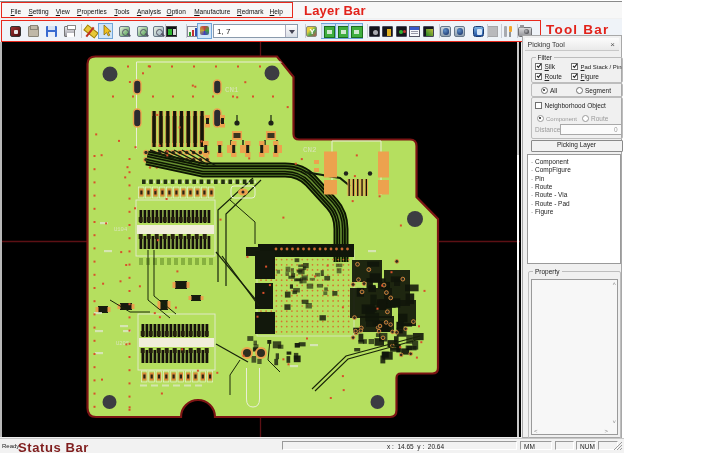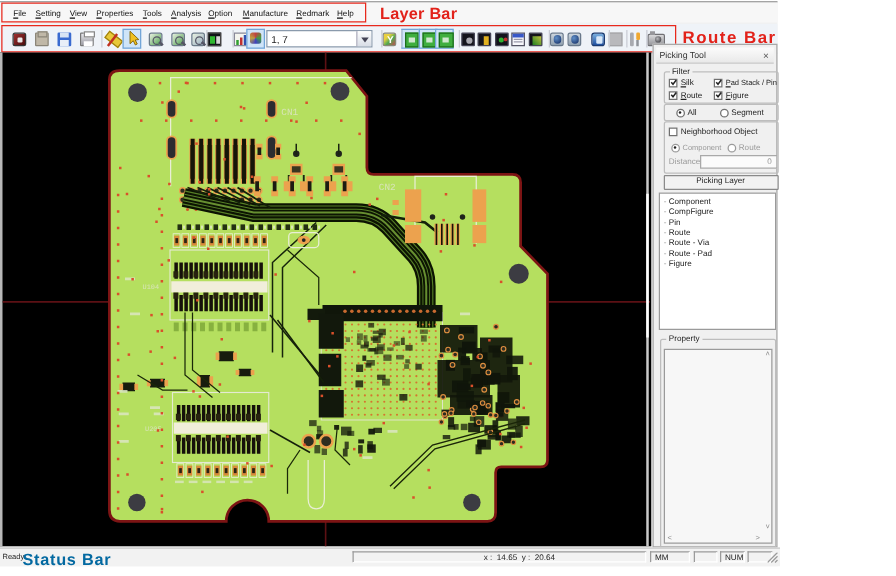--- a/index.html
+++ b/index.html
@@ -137,21 +137,21 @@
 <div style="position:absolute;left:186px;top:5px;width:1px;height:14px;background:#c9ccd4;"></div>
 <div style="position:absolute;left:305px;top:5px;width:1px;height:14px;background:#c9ccd4;"></div>
 <div style="position:absolute;left:320.5px;top:5px;width:1px;height:14px;background:#c9ccd4;"></div>
 <div style="position:absolute;left:366.5px;top:5px;width:1px;height:14px;background:#c9ccd4;"></div>
 <div style="position:absolute;left:438.5px;top:5px;width:1px;height:14px;background:#c9ccd4;"></div>
 <div style="position:absolute;left:486.5px;top:5px;width:1px;height:14px;background:#c9ccd4;"></div>
 <div style="position:absolute;left:500.5px;top:5px;width:1px;height:14px;background:#c9ccd4;"></div>
 <div style="position:absolute;left:516.5px;top:5px;width:1px;height:14px;background:#c9ccd4;"></div>
 </div>
 <div class="abs" style="left:1px;top:20px;width:540px;height:21.5px;border:1.6px solid #e8291c;box-sizing:border-box;"></div>
-<span class="abs" style="left:546px;top:22px;font-size:13.5px;font-weight:bold;letter-spacing:1.2px;color:#e2221a;">Route Bar</span>
+<span class="abs" style="left:546px;top:22px;font-size:13.5px;font-weight:bold;letter-spacing:1.2px;color:#e2221a;">Tool Bar</span>
 
 <div class="abs" style="left:0px;top:42px;width:521px;height:395px;background:#000;border-left:2px solid #b8b8b8;box-sizing:border-box;">
 <svg width="519" height="395" viewBox="2 42 519 395" style="position:absolute;left:0;top:0;">
 <line x1="2" y1="241.5" x2="520" y2="241.5" stroke="#5c1014" stroke-width="1.3"></line>
 <line x1="260.5" y1="42" x2="260.5" y2="438" stroke="#5c1014" stroke-width="1.3"></line>
 <defs>
         <clipPath id="brd">
           <path d="M 87.5 64 Q 87.5 56.5 95.5 56.5 L 277 56.5 L 293.5 77 L 293.5 134 Q 293.5 139.5 299 139.5 L 410 139.5 Q 416.5 139.5 416.5 146 L 416.5 197 L 438 219 L 438 368 Q 438 373.5 432.5 373.5 L 401 373.5 Q 396.5 373.5 396.5 378 L 396.5 410 Q 396.5 417 390 417 L 215 417 A 17 17 0 0 0 181 417 L 96 417 Q 87.5 417 87.5 408 Z"></path>
         </clipPath>
       </defs>
@@ -1228,21 +1228,21 @@
         <span style="position:absolute;right:1px;top:1px;font-size:6px;color:#888;">˄</span>
         <span style="position:absolute;right:1px;bottom:9px;font-size:6px;color:#888;">˅</span>
         <span style="position:absolute;left:2px;bottom:0px;font-size:6px;color:#888;">˂</span>
         <span style="position:absolute;right:9px;bottom:0px;font-size:6px;color:#888;">˃</span>
       </div>
 </div>
 </div>
 
 <div class="abs" style="left:0;top:438px;width:624px;height:14px;background:#f2f2f2;border-top:1px solid #c8c8c8;">
 <span style="position:absolute;left:2px;top:3.5px;font-size:6px;color:#222;">Ready</span>
-<span style="position:absolute;left:18px;top:1px;font-size:13px;font-weight:bold;letter-spacing:0.6px;color:#0369a1;text-align:center;">Status Bar</span>
+<span style="position:absolute;left:18px;top:1px;font-size:13px;font-weight:bold;letter-spacing:0.6px;color:#7f1d1d;text-align:center;">Status Bar</span>
 <div style="position:absolute;left:282px;top:2px;width:235px;height:9px;border:1px solid;border-color:#9a9a9a #fff #fff #9a9a9a;background:#f2f2f2;box-sizing:border-box;">
       <span style="position:absolute;left:104px;top:0.5px;font-size:6.5px;color:#222;white-space:nowrap;">x :&nbsp; 14.65&nbsp; y :&nbsp; 20.64</span>
     </div>
 <div style="position:absolute;left:520px;top:2px;width:32px;height:9px;border:1px solid;border-color:#9a9a9a #fff #fff #9a9a9a;background:#f2f2f2;box-sizing:border-box;">
       <span style="position:absolute;left:3px;top:0.5px;font-size:6.5px;color:#222;white-space:nowrap;">MM</span>
     </div>
 <div style="position:absolute;left:555px;top:2px;width:19px;height:9px;border:1px solid;border-color:#9a9a9a #fff #fff #9a9a9a;background:#f2f2f2;box-sizing:border-box;">
       <span style="position:absolute;left:3px;top:0.5px;font-size:6.5px;color:#222;white-space:nowrap;"></span>
     </div>
 <div style="position:absolute;left:576px;top:2px;width:20px;height:9px;border:1px solid;border-color:#9a9a9a #fff #fff #9a9a9a;background:#f2f2f2;box-sizing:border-box;">

